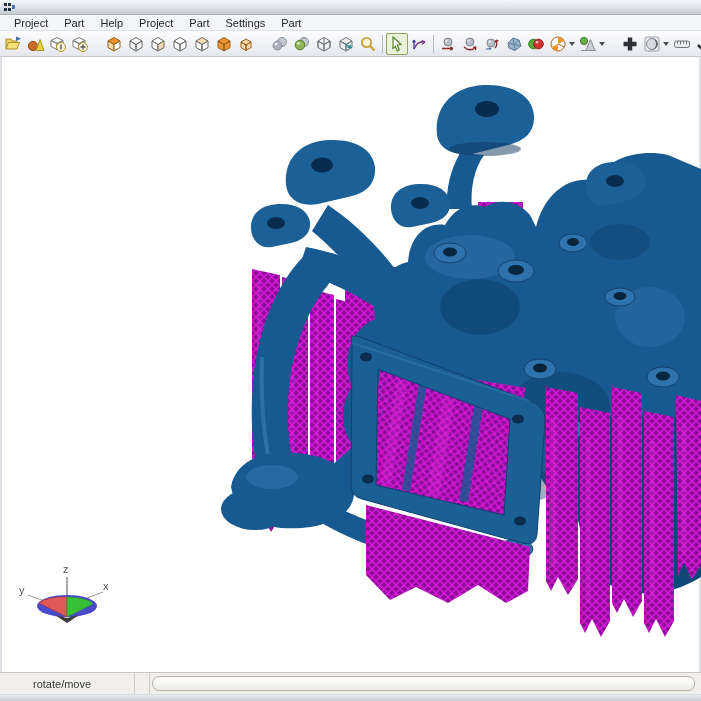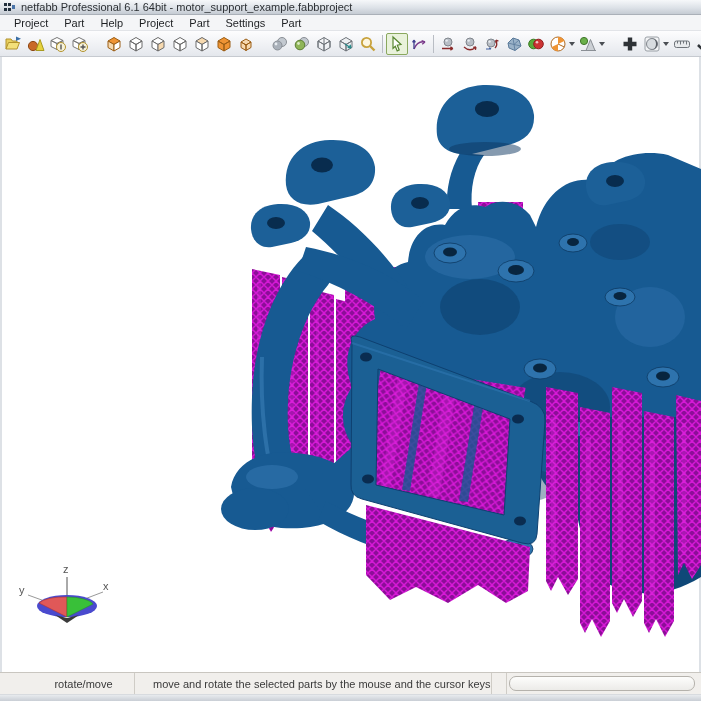--- a/index.html
+++ b/index.html
@@ -27,41 +27,40 @@
   .caret{width:0;height:0;border-left:3px solid transparent;border-right:3px solid transparent;
          border-top:4px solid #4a4e54;margin:0 2px 0 0;flex:0 0 auto;}
   
   .viewport{position:relative;height:615px;background:#ffffff;
             border-left:2px solid #dde1e6;border-right:2px solid #dde1e6;}
   .viewport svg.scene{position:absolute;left:-2px;top:0;}
   
   .statusbar{height:22px;background:#f1efec;border-top:1px solid #c9c6c0;
              display:flex;align-items:stretch;font-size:11px;color:#3a3a3a;}
   .spanel{display:flex;align-items:center;border-right:1px solid #cfccc6;}
-  .spanel.mode{width:135px;padding-left:33px;justify-content:center;}
+  .spanel.mode{width:135px;padding-left:33px;}
   .spanel.hint{width:357px;padding-left:18px;}
   .spanel.mini{width:15px;}
   .progress{flex:1;margin:3px 6px 3px 2px;border:1px solid #b5b2ac;border-radius:7px;
             background:linear-gradient(#fdfdfc,#ecebe8);}
   .bottomframe{height:7px;background:linear-gradient(#e8ebee,#c9ced5);border-top:1px solid #d8dbdf;}
 </style>
 </head>
 <body>
 
 <div class="window">
 
   <div class="titlebar">
     <svg class="appicon" viewBox="0 0 12 10">
       <rect x="0" y="1" width="3" height="3" fill="#23303e"></rect>
         <rect x="4" y="1" width="3" height="3" fill="#23303e"></rect>
       <rect x="0" y="6" width="3" height="3" fill="#23303e"></rect>
         <rect x="4" y="6" width="3" height="3" fill="#23303e"></rect>
       <rect x="8" y="3" width="3" height="4" fill="#4a74a8"></rect>
     </svg>
-    <span class="title">netfabb Professional 6.1 64bit - motor_support_example.fabbproject</span>
   </div>
 
   <div class="menubar">
     <span class="mitem">Project</span>
     <span class="mitem">Part</span>
     <span class="mitem">Help</span>
     <span class="mitem">Project</span>
     <span class="mitem">Part</span>
     <span class="mitem">Settings</span>
     <span class="mitem">Part</span>
@@ -402,21 +401,18 @@
         <text x="19" y="537">y</text>
         <text x="103" y="533">x</text>
       </g>
     </svg>
   </div>
 
   <div class="statusbar">
     <div class="spanel mode">
       <span>rotate/move</span>
     </div>
-    <div class="spanel hint">
-      <span>move and rotate the selected parts by the mouse and the cursor keys</span>
-    </div>
     <div class="spanel mini"></div>
     <div class="progress"></div>
   </div>
   <div class="bottomframe"></div>
 
 </div>
 
 </body></html>

